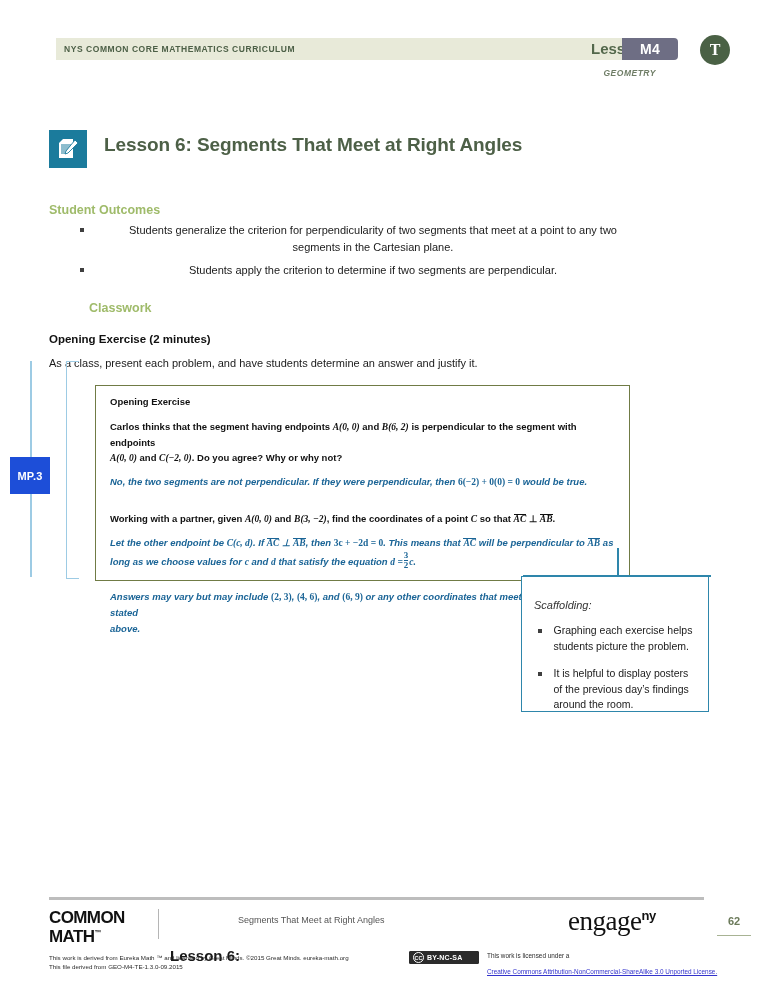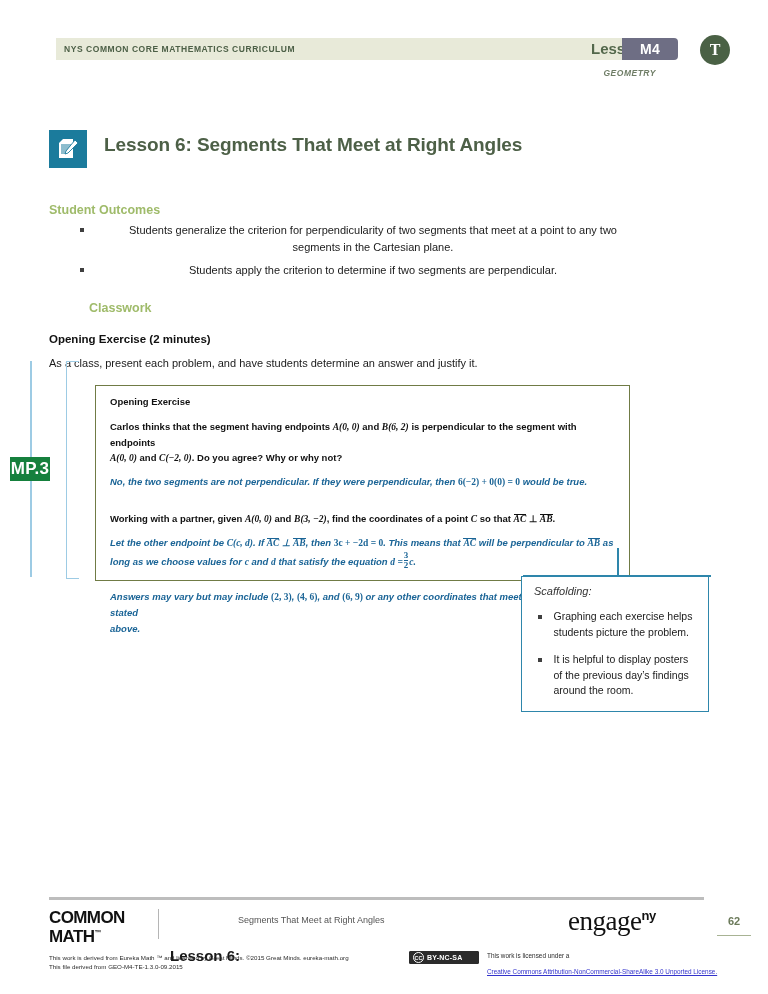--- a/index.html
+++ b/index.html
@@ -97,23 +97,23 @@
     width:12px; height:216px;
     border-left:1.5px solid #9dcbe4;
     border-top:1.5px solid #9dcbe4;
     border-bottom:1.5px solid #9dcbe4;
   }
   .mp-stem {
     position:absolute; left:30px; top:361px; width:1.5px; height:216px;
     background:#9dcbe4;
   }
   .mp-badge {
-    position:absolute; left:10px; top:457px; width:40px; height:24px;
-    background:#15803d; color:#ffffff;
-    font-size:17px; font-weight:bold;
+    position:absolute; left:10px; top:457px; width:40px; height:37px;
+    background:#1d4ed8; color:#ffffff;
+    font-size:11px; font-weight:bold;
     display:flex; align-items:center; justify-content:center;
     letter-spacing:0.2px;
   }
 
   
   .ex-box {
     position:absolute; left:95px; top:385px; width:535px; height:196px;
     border:1.3px solid #707b45;
     background:#ffffff;
     box-sizing:border-box;
@@ -151,21 +151,21 @@
     position:absolute; left:523px; top:575px; width:188px; height:1.5px;
     background:#2e86ab;
   }
   .scaf-tick {
     position:absolute; left:617px; top:548px; width:1.5px; height:28px;
     background:#2e86ab;
   }
   .scaf-box {
     position:absolute; left:521px; top:576px; width:188px; height:136px;
     border:1.3px solid #2e86ab; background:#ffffff;
-    box-sizing:border-box; padding:8px 10px 0 12px;
+    box-sizing:border-box; padding:22px 10px 0 12px;
   }
   .scaf-title {
     font-size:11px; font-style:italic; color:#333333;
     margin-bottom:6px;
   }
   .scaf-bullets { padding-left:4px; }
   .scaf-row {
     display:flex; align-items:flex-start;
     font-size:10.5px; line-height:15.5px; color:#1a1a1a;
     margin-bottom:4px;

